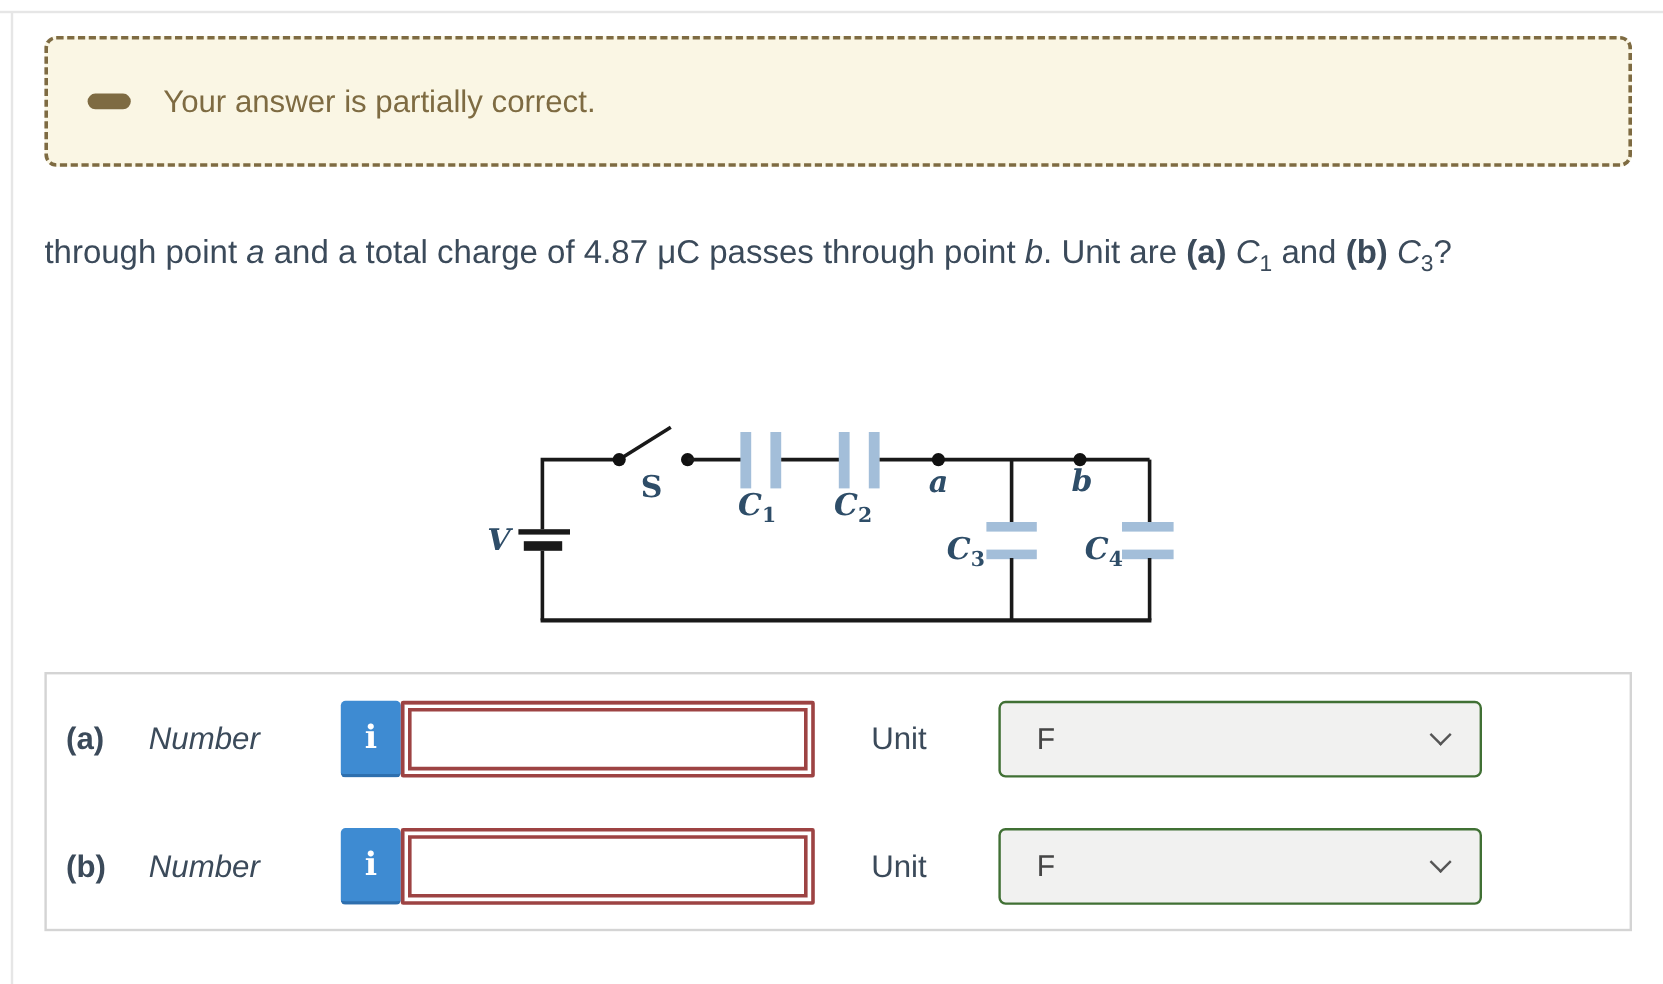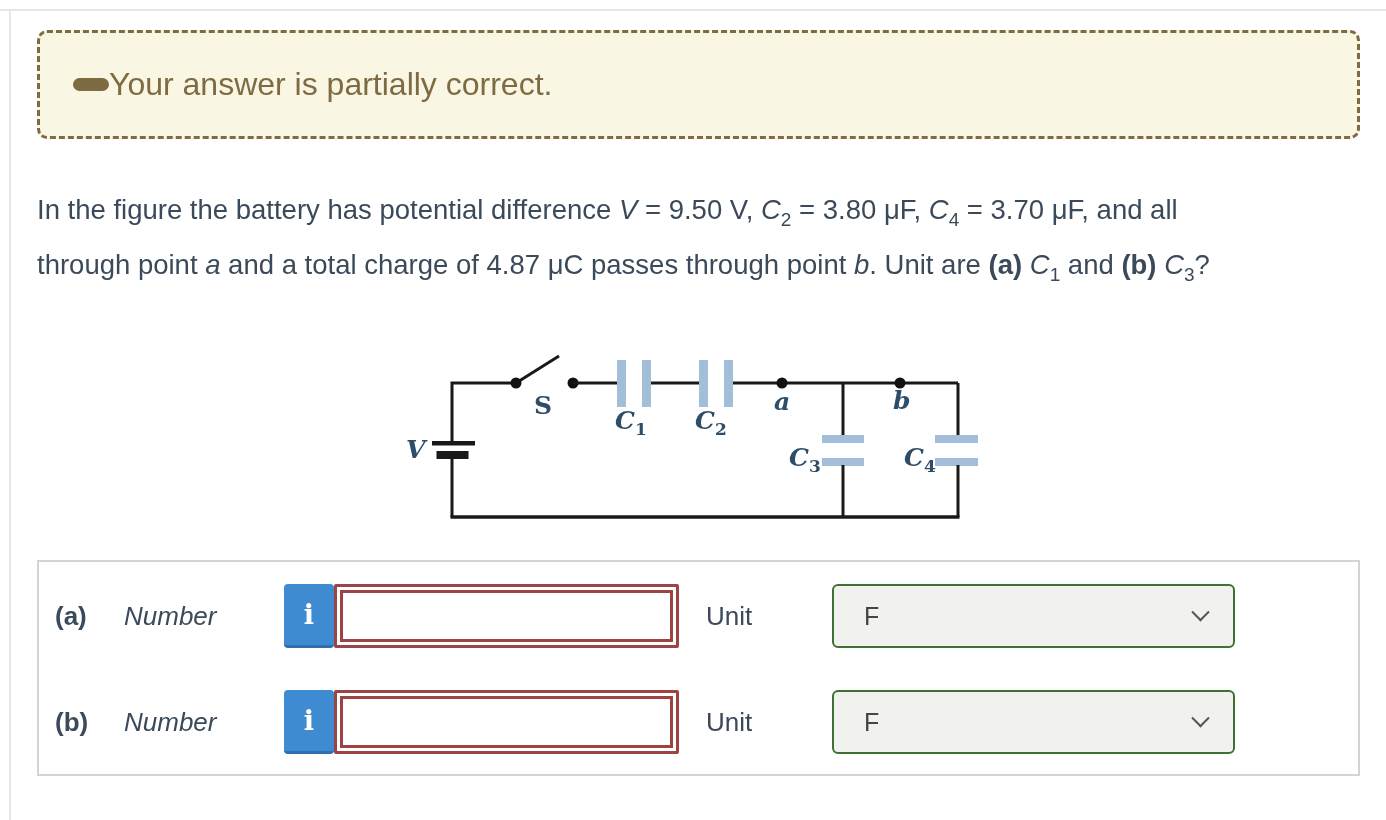--- a/index.html
+++ b/index.html
@@ -7,21 +7,21 @@
     font-family:"Liberation Sans", sans-serif; position:relative; overflow:hidden; }
 
   .top-rule { position:absolute; left:0; top:9px; right:0; height:2px; background:#e6e6e6; }
   .left-rule { position:absolute; left:9px; top:10px; bottom:0; width:2px; background:#e6e6e6; }
 
   
   .banner { position:absolute; left:37px; top:30px; width:1323px; height:109px;
     background:var(--banner_bg); border:3px dashed var(--banner_accent); border-radius:10px;
     display:flex; align-items:center; padding-left:33px; }
   .banner-icon { width:36px; height:13px; border-radius:7px; background:var(--banner_accent); flex:0 0 auto; }
-  .banner-text { font-size:32px; color:var(--banner_accent); }
+  .banner-text { margin-left:27px; font-size:26px; color:var(--banner_accent); }
 
   
   .problem { position:absolute; left:37px; top:188px; width:1330px;
     font-size:27.5px; line-height:44.5px; color:var(--text); }
   .problem .it { font-style:italic; }
   .problem .b { font-weight:700; }
   .problem .sub { font-size:19px; vertical-align:-7px; }
 
   
   .circuit { position:absolute; left:405px; top:350px; width:580px; height:180px; }
@@ -36,21 +36,21 @@
   .csub { font-family:"DejaVu Serif", serif; font-weight:700; font-size:17px; fill:var(--label_blue); }
 
   
   .panel { position:absolute; left:37px; top:560px; width:1323px; height:216px;
     border:2px solid #d4d4d4; background:#ffffff; }
   .arow { position:absolute; left:0; width:100%; height:64px; }
   .arow .rowtext { position:absolute; top:50%; transform:translateY(-50%);
     font-size:26px; color:var(--text); }
   .qlabel { left:16px; font-weight:700; }
   .fieldlabel { left:85px;font-style:italic; }
-  .unitlabel { left:667px; }
+  .unitlabel { left:687px; }
   .ibtn { position:absolute; left:245px; top:0; width:50px; height:64px;
     background:var(--info_blue); border:none; border-bottom:3px solid #2e6fae; border-radius:4px;
     color:#ffffff; font-family:"DejaVu Serif", serif; font-weight:700; font-size:27px; cursor:pointer; }
   .ansinput { position:absolute; left:295px; top:0; width:345px; height:64px;
     border:3.5px solid var(--error_maroon); border-radius:2px; background:#ffffff;
     box-shadow: inset 0 0 0 3px #ffffff, inset 0 0 0 6px var(--error_maroon);
     font-size:25px; color:var(--text); padding:0 14px; outline:none; }
   .unitselect { position:absolute; left:793px; top:0; width:403px; height:64px;
     border:2.5px solid var(--success_green); border-radius:6px; background:#f1f1f0;
     display:flex; align-items:center; justify-content:space-between;
@@ -64,21 +64,20 @@
 
 <div class="top-rule"></div>
 <div class="left-rule"></div>
 
 <div class="banner">
   <div class="banner-icon"></div>
   <div class="banner-text">Your answer is partially correct.</div>
 </div>
 
 <div class="problem">
-  <div><span>In the figure the battery has potential difference </span><span class="it">V</span><span> = 9.50 V, </span><span class="it">C</span><span class="sub">2</span><span> = 3.80 μF, </span><span class="it">C</span><span class="sub">4</span><span> = 3.70 μF, and all</span></div>
   <div><span>through point </span><span class="it">a</span><span> and a total charge of 4.87 μC passes through point </span><span class="it">b</span><span>. Unit are </span><span class="b">(a)</span><span> </span><span class="it">C</span><span class="sub">1</span><span> and </span><span class="b">(b)</span><span> </span><span class="it">C</span><span class="sub">3</span><span>?</span></div>
 </div>
 
 <svg class="circuit" viewBox="0 0 580 180" xmlns="http://www.w3.org/2000/svg">
 
   <polyline class="wire" points="47,91 47,33 111,33"></polyline>
   <line class="wire" x1="111" y1="33" x2="154" y2="6"></line>
   <circle class="dot" cx="111" cy="33" r="5.5"></circle>
   <circle class="dot" cx="168" cy="33" r="5.5"></circle>
   <line class="wire" x1="168" y1="33" x2="213" y2="33"></line>

